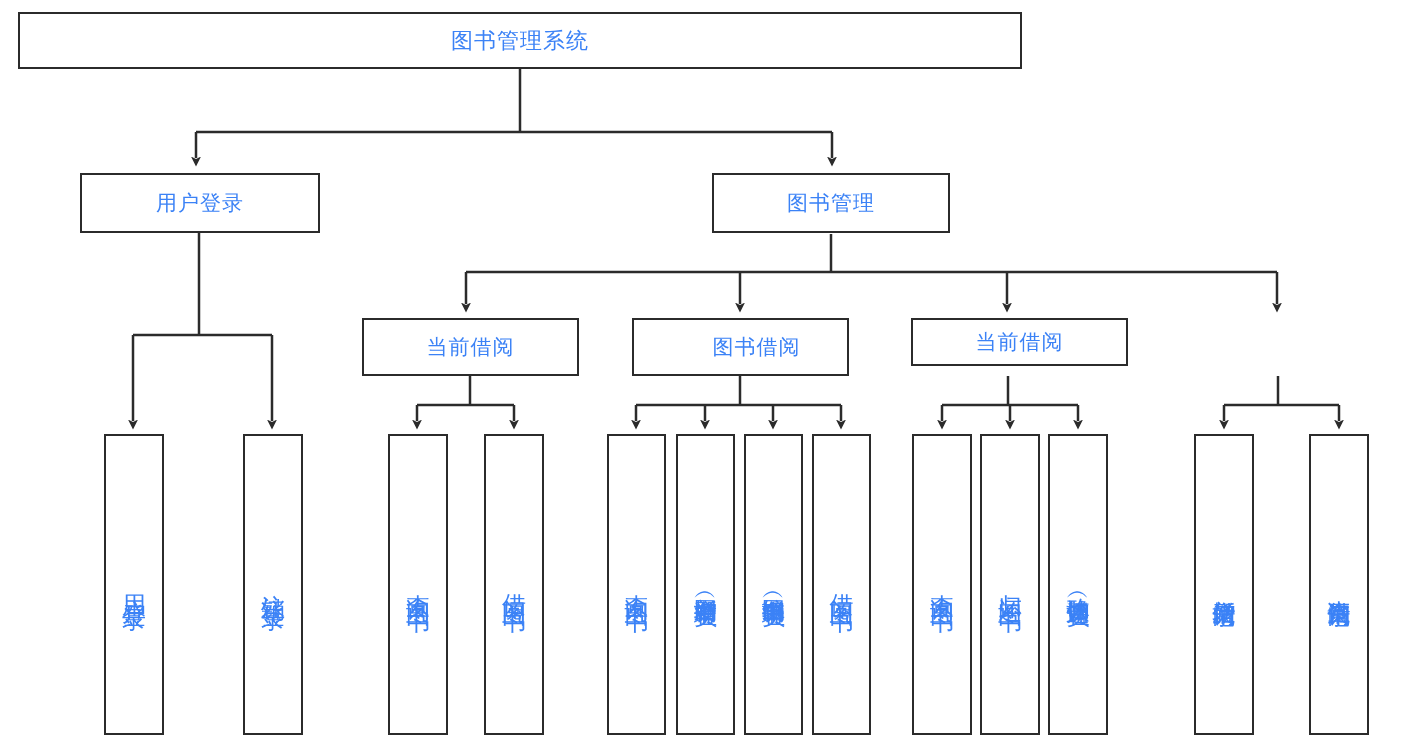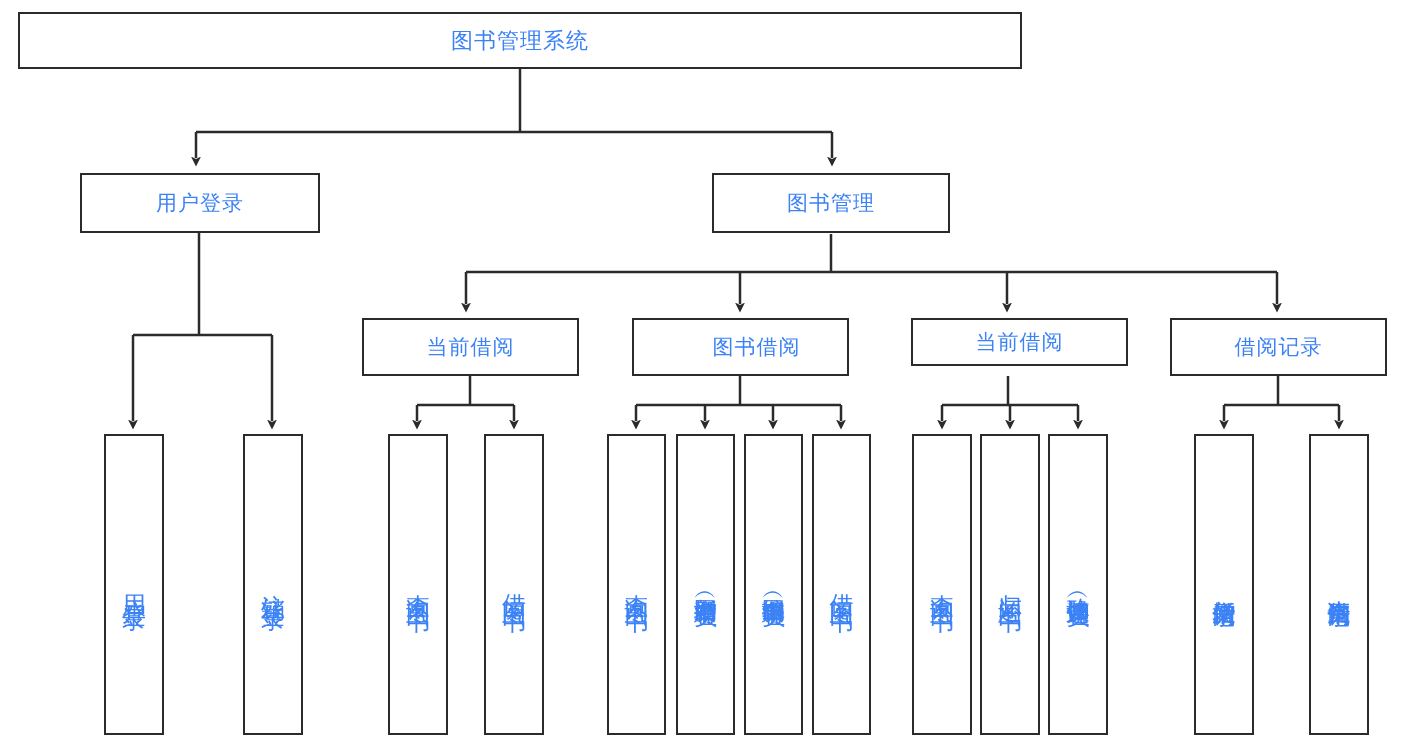--- a/index.html
+++ b/index.html
@@ -143,23 +143,20 @@
 
   <div class="node horiz" style="left:362px; top:318px; width:217px; height:58px;">
     <span class="lbl">当前借阅</span>
   </div>
   <div class="node horiz" style="left:632px; top:318px; width:217px; height:58px;padding-left:32px;">
     <span class="lbl">图书借阅</span>
   </div>
   <div class="node horiz" style="left:911px; top:318px; width:217px; height:48px;">
     <span class="lbl">当前借阅</span>
   </div>
-  <div class="node horiz" style="left:1170px; top:318px; width:217px; height:58px;">
-    <span class="lbl">借阅记录</span>
-  </div>
 
   <div class="node vert" style="left:104px; top:434px; width:60px; height:301px;">
     <span class="lbl">用户登录</span>
   </div>
   <div class="node vert" style="left:243px; top:434px; width:60px; height:301px;">
     <span class="lbl">注销登录</span>
   </div>
 
   <div class="node vert" style="left:388px; top:434px; width:60px; height:301px;">
     <span class="lbl">查询图书</span>

